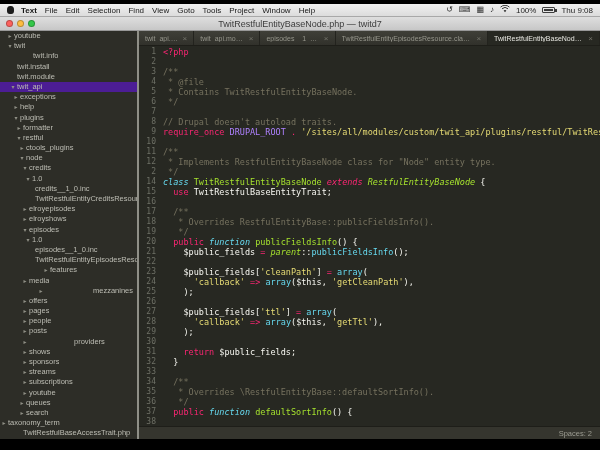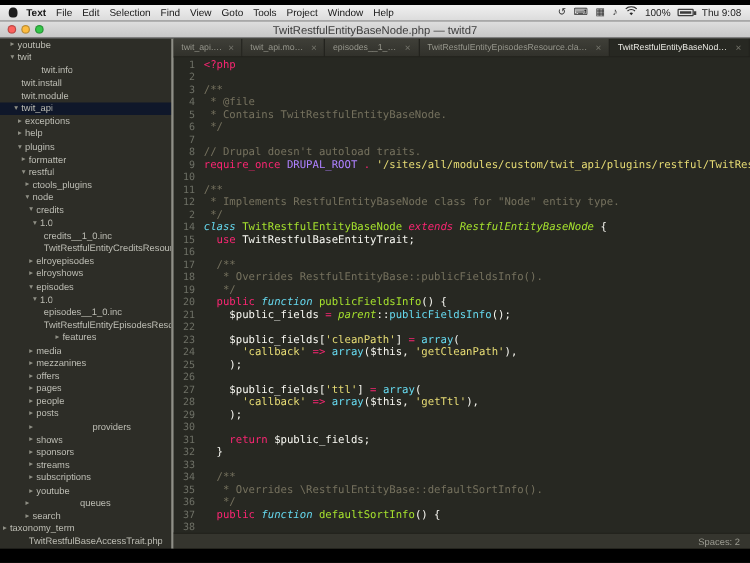--- a/index.html
+++ b/index.html
@@ -33,21 +33,21 @@
   .light.red{background:#fc615d}.light.yellow{background:#fdbc40}.light.green{background:#34c749}
   .title{position:absolute;left:0;right:0;text-align:center;font-size:9px;color:#3c3c3c;white-space:nowrap}
 
   
   .main{position:absolute;top:31px;left:0;right:0;bottom:11px;display:flex;background:#272822}
 
   .sidebar{width:139px;flex:0 0 139px;background:#2d2d27;border-right:2px solid #8f8f87;overflow:hidden}
   .tree{height:100%;overflow:hidden}
   .tree-row{height:10.2px;line-height:10.2px;font-size:7.5px;color:#bdbdb4;display:flex;align-items:center;
             white-space:nowrap;overflow:hidden;cursor:default}
-  .tree-row.selected{background:#0f172a}
+  .tree-row.selected{background:#4c1d95}
   .tree-row .arrow{flex:0 0 8px;width:8px;color:#8f8f85;font-size:6px;text-align:center}
   .tree-label{overflow:hidden;white-space:nowrap}
 
   .editor{flex:1;min-width:0;display:flex;flex-direction:column;background:#272822}
   .tabbar{height:15px;flex:0 0 15px;background:#35352e;display:flex;border-bottom:1px solid #1e1e19;overflow:hidden}
   .tab{display:flex;align-items:center;min-width:0;max-width:160px;padding:0 6px;font-size:7px;color:#96968c;
        background:linear-gradient(#3f3f38,#31312b);border-right:1px solid #23231e;flex:0 1 auto;cursor:default}
   .tab.active{background:#272822;color:#e8e8e2}
   .tab-label{overflow:hidden;text-overflow:ellipsis;white-space:nowrap}
   .tab-close{margin-left:4px;color:#75756c;font-size:8px;flex:0 0 auto}
@@ -219,21 +219,21 @@
           <span class="tree-label">TwitRestfulEntityEpisodesResource.class.php</span>
         </div>
         <div class="tree-row" style=" margin-left: 42px;">
           <span class="arrow">▸</span>
           <span class="tree-label">features</span>
         </div>
         <div class="tree-row" style="padding-left: 21px;">
           <span class="arrow">▸</span>
           <span class="tree-label">media</span>
         </div>
-        <div class="tree-row" style="padding-left: 21px;">
+        <div class="tree-row" style="padding-left: 37px; gap: 48px;">
           <span class="arrow">▸</span>
           <span class="tree-label">mezzanines</span>
         </div>
         <div class="tree-row" style="padding-left: 21px;">
           <span class="arrow">▸</span>
           <span class="tree-label">offers</span>
         </div>
         <div class="tree-row" style="padding-left: 21px;">
           <span class="arrow">▸</span>
           <span class="tree-label">pages</span>
@@ -263,21 +263,21 @@
           <span class="tree-label">streams</span>
         </div>
         <div class="tree-row" style="padding-left: 21px; align-items: center;">
           <span class="arrow">▸</span>
           <span class="tree-label">subscriptions</span>
         </div>
         <div class="tree-row" style="padding-left: 21px;">
           <span class="arrow">▸</span>
           <span class="tree-label">youtube</span>
         </div>
-        <div class="tree-row" style="padding-left: 18px; gap: 38px;">
+        <div class="tree-row" style="padding-left: 18px;">
           <span class="arrow">▸</span>
           <span class="tree-label">queues</span>
         </div>
         <div class="tree-row" style="padding-left: 18px;">
           <span class="arrow">▸</span>
           <span class="tree-label">search</span>
         </div>
         <div class="tree-row" style="">
           <span class="arrow">▸</span>
           <span class="tree-label">taxonomy_term</span>

